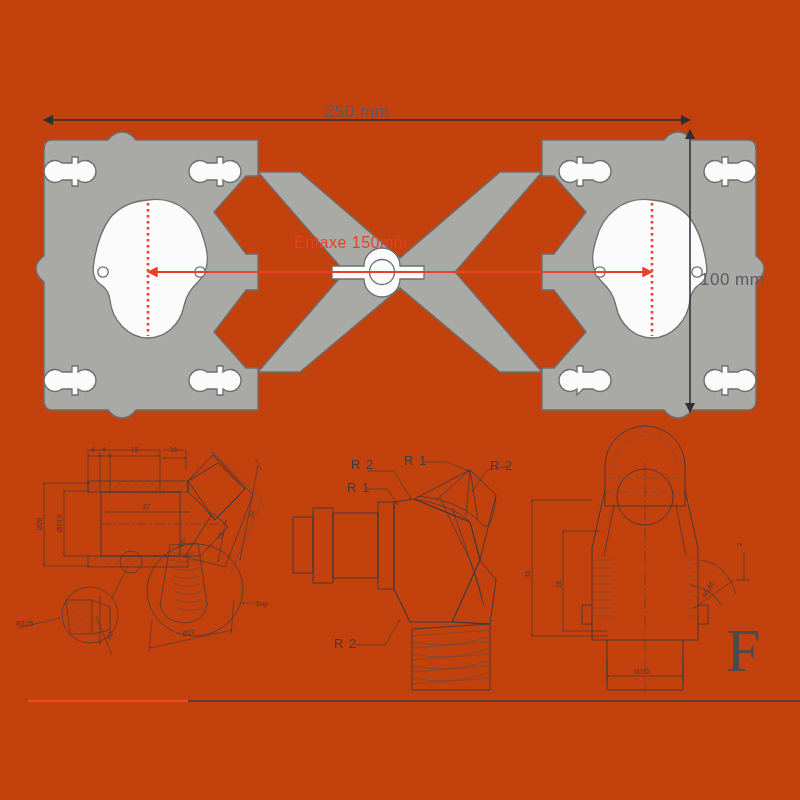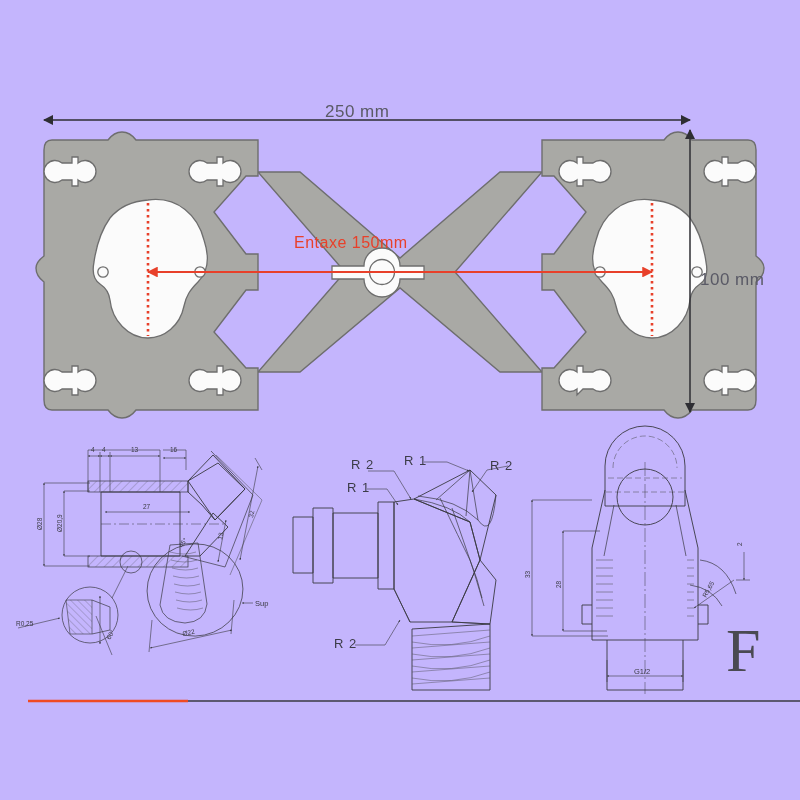--- a/index.html
+++ b/index.html
@@ -7,21 +7,21 @@
     padding: 0;
     background: #ffffff;
   }
   body {
     font-family: "Liberation Sans", sans-serif;
   }
   #page {
     position: relative;
     width: 800px;
     height: 800px;
-    background: #c4b5fd;
+    background: #c2410c;
     overflow: hidden;
   }
   svg.layer {
     position: absolute;
     left: 0;
     top: 0;
     width: 800px;
     height: 800px;
   }
   .dimtext {

